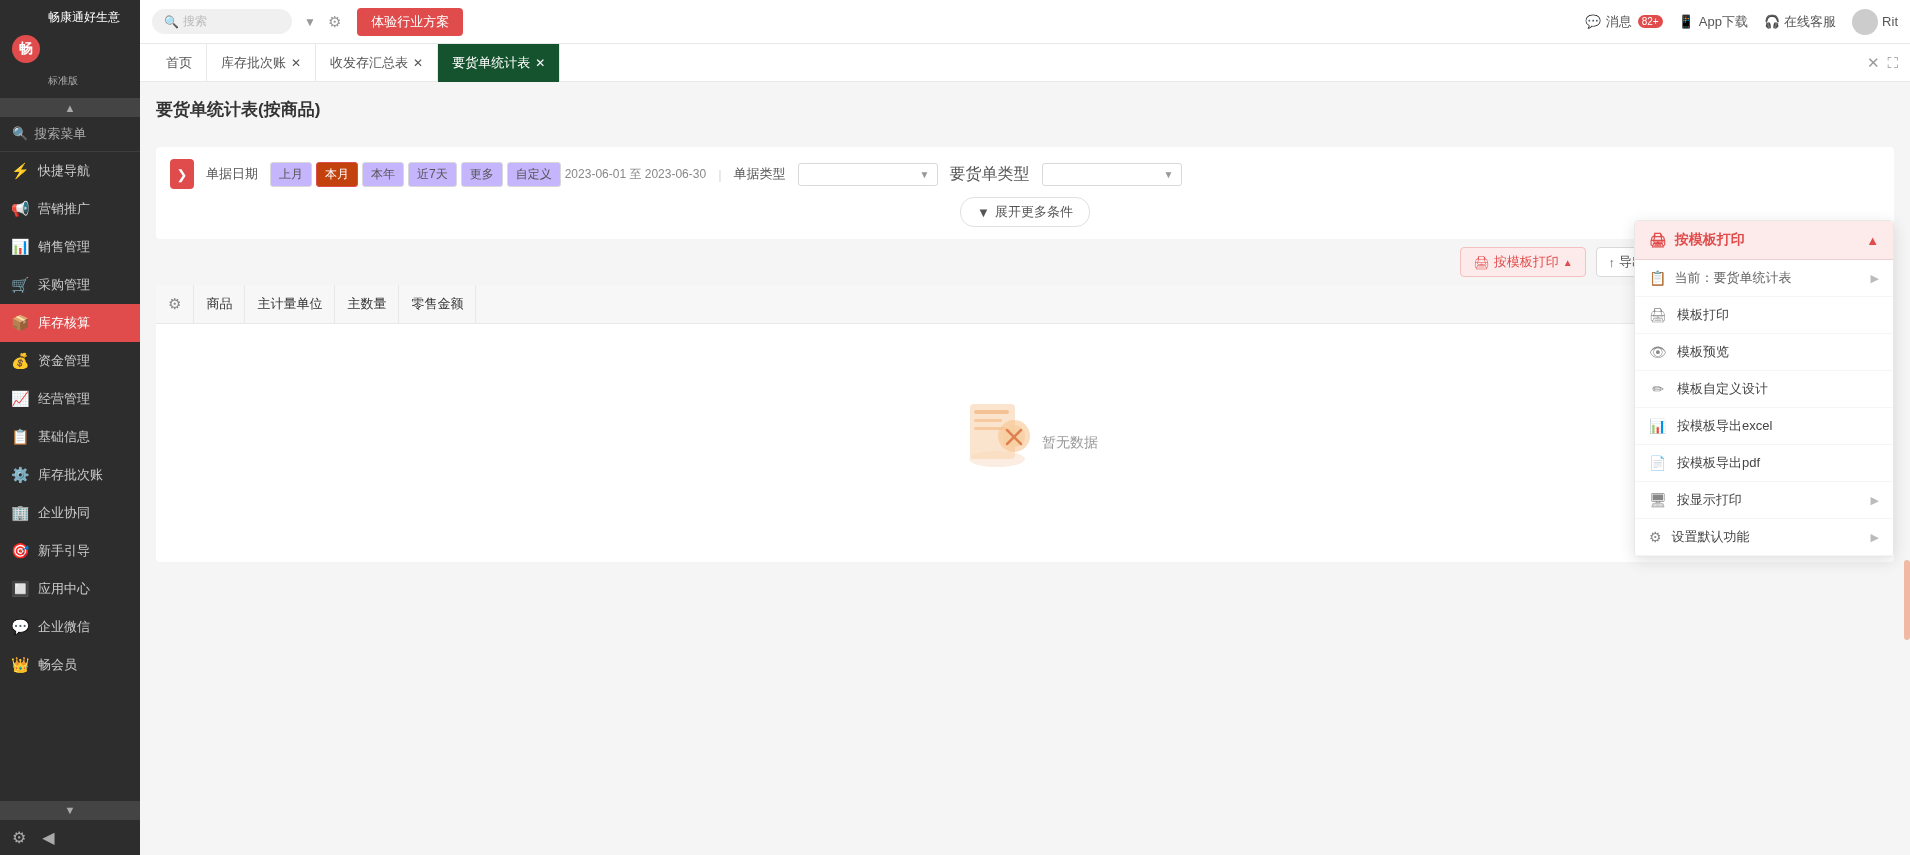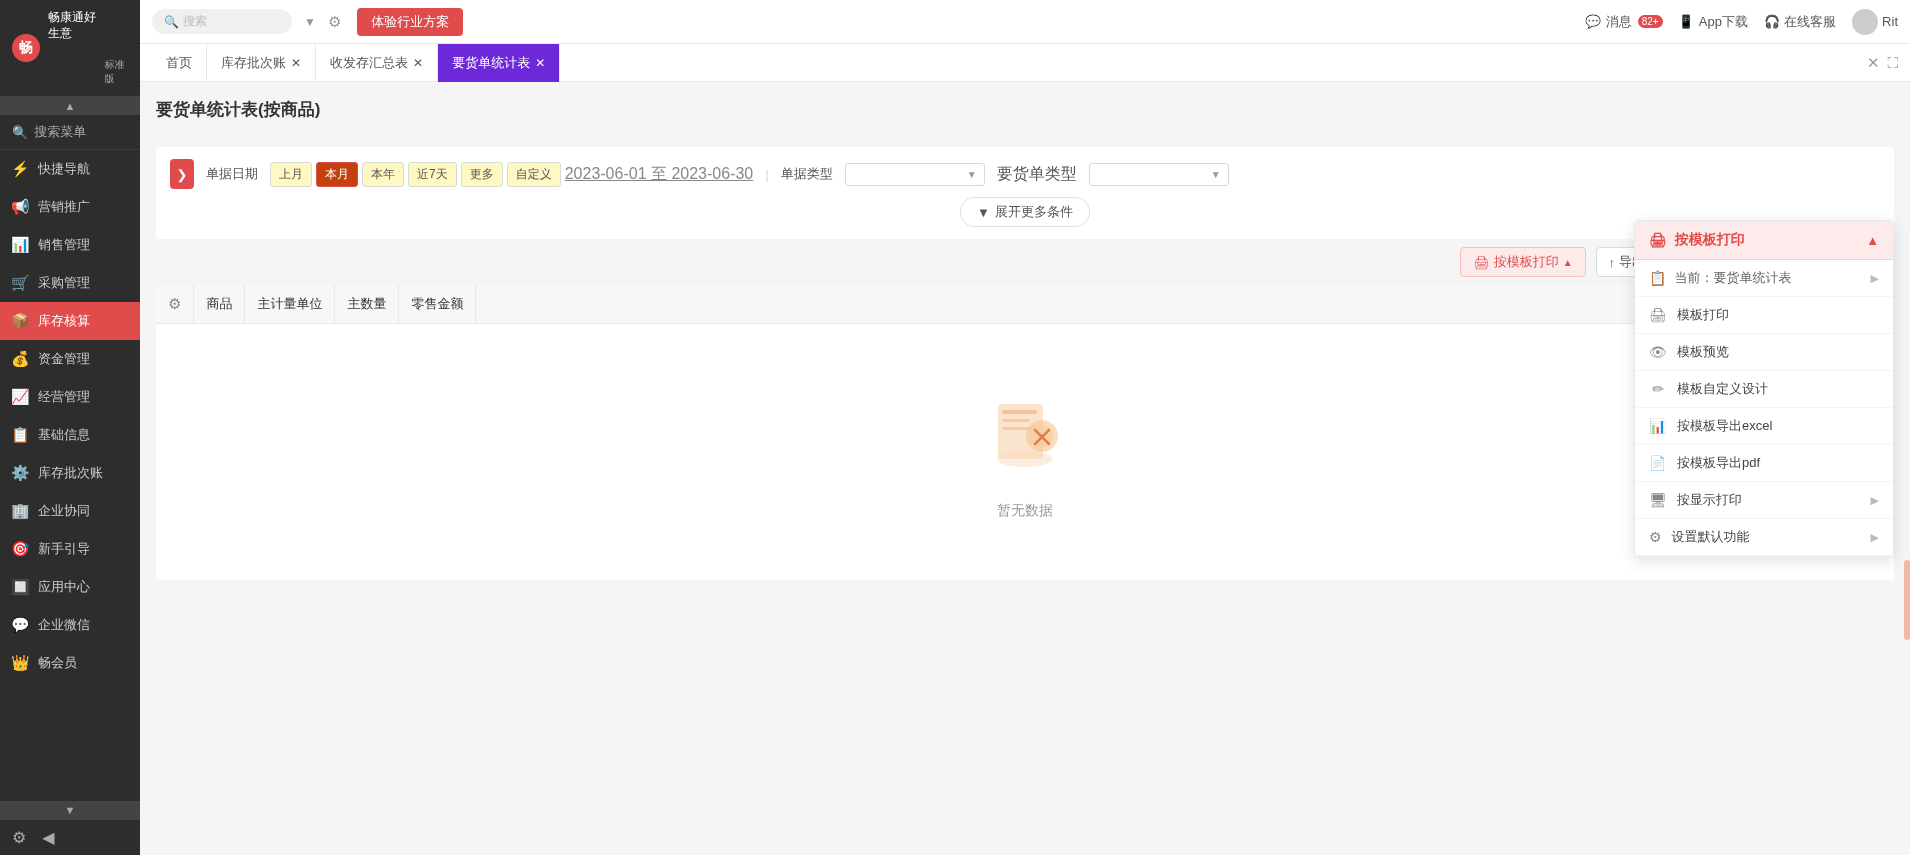--- a/index.html
+++ b/index.html
@@ -23,21 +23,21 @@
       gap: 8px;
     }
     .logo-icon {
       width: 28px; height: 28px;
       background: #e04c4c;
       border-radius: 50%;
       display: flex; align-items: center; justify-content: center;
       color: white; font-size: 14px; font-weight: bold;
       flex-shrink: 0;
     }
-    .logo-text { display: flex; flex-direction: row; }
+    .logo-text { display: flex; flex-direction: column; }
     .logo-title { color: #fff; font-size: 12px; line-height: 1.3; }
     .logo-subtitle { color: #aaa; font-size: 10px; margin-top: 48px; }
     .sidebar-search {
       display: flex; align-items: center; padding: 8px 12px; gap: 6px;
       color: #aaa; cursor: pointer; font-size: 13px;
       border-bottom: 1px solid #3d3d3d;
     }
     .nav-item {
       display: flex; align-items: center; padding: 10px 12px; gap: 8px;
       color: #ccc; cursor: pointer; font-size: 13px;
@@ -123,21 +123,21 @@
     .tab {
       display: flex; align-items: center; gap: 5px;
       padding: 0 14px;
       height: 38px;
       font-size: 13px;
       color: #555;
       cursor: pointer;
       border-right: 1px solid #e8e8e8;
       white-space: nowrap;
     }
-    .tab.active { background: #6d28d9; color: #fff; }
+    .tab.active { background: #14532d; color: #fff; }
     .tab-close { font-size: 12px; color: inherit; cursor: pointer; }
     .tab-home { font-size: 13px; text-align: right; }
     .tabs-bar-end { display: flex; align-items: center; margin-left: auto; gap: 8px; }
     .tabs-end-btn { font-size: 15px; color: #999; cursor: pointer; }
 
     
     .content-area {
       flex: 1;
       background: #f5f5f5;
       overflow: auto;
@@ -187,27 +187,27 @@
       justify-content: center;
       font-size: 13px;
       flex-shrink: 0;
     }
     .date-label { color: #555; font-size: 13px; white-space: nowrap; }
     .date-btns { display: flex; gap: 4px; align-items: center; flex-wrap: wrap; }
     .date-btn {
       padding: 3px 8px;
       border-radius: 3px;
       border: 1px solid #d9d9d9;
-      background: #fef9c3;
+      background: #c4b5fd;
       color: #555;
       font-size: 12px;
       cursor: pointer;
     }
     .date-btn.active { background: #c2410c; color: #fff; border-color: #e04c4c; }
-    .date-range { color: #888; font-size: 16px; text-decoration: underline; }
+    .date-range { color: #888; font-size: 12px; }
     .filter-divider { color: #d9d9d9; }
     .type-label { color: #555; font-size: 13px; white-space: nowrap; }
     .type-select {
       border: 1px solid #d9d9d9;
       border-radius: 3px;
       padding: 3px 24px 3px 8px;
       font-size: 13px;
       color: #555;
       background: #fff;
       cursor: pointer;
@@ -278,21 +278,21 @@
       color: #333;
       font-weight: normal;
       text-align: left;
       white-space: nowrap;
     }
     .data-table th:first-child { width: 40px; text-align: center; }
     .th-gear { color: #888; font-size: 15px; cursor: pointer; }
 
     
     .empty-state {
-      display: flex; flex-direction: column; align-items: center; justify-content: center;
+      display: flex; flex-direction: row; align-items: center; justify-content: center;
       padding: 60px 0;
     }
     .empty-icon { font-size: 70px; margin-bottom: 12px; color: #f5c4a0; }
     .empty-text { color: #999; font-size: 14px; }
 
     
     .print-dropdown {
       position: absolute;
       top: 138px;
       right: 16px;

